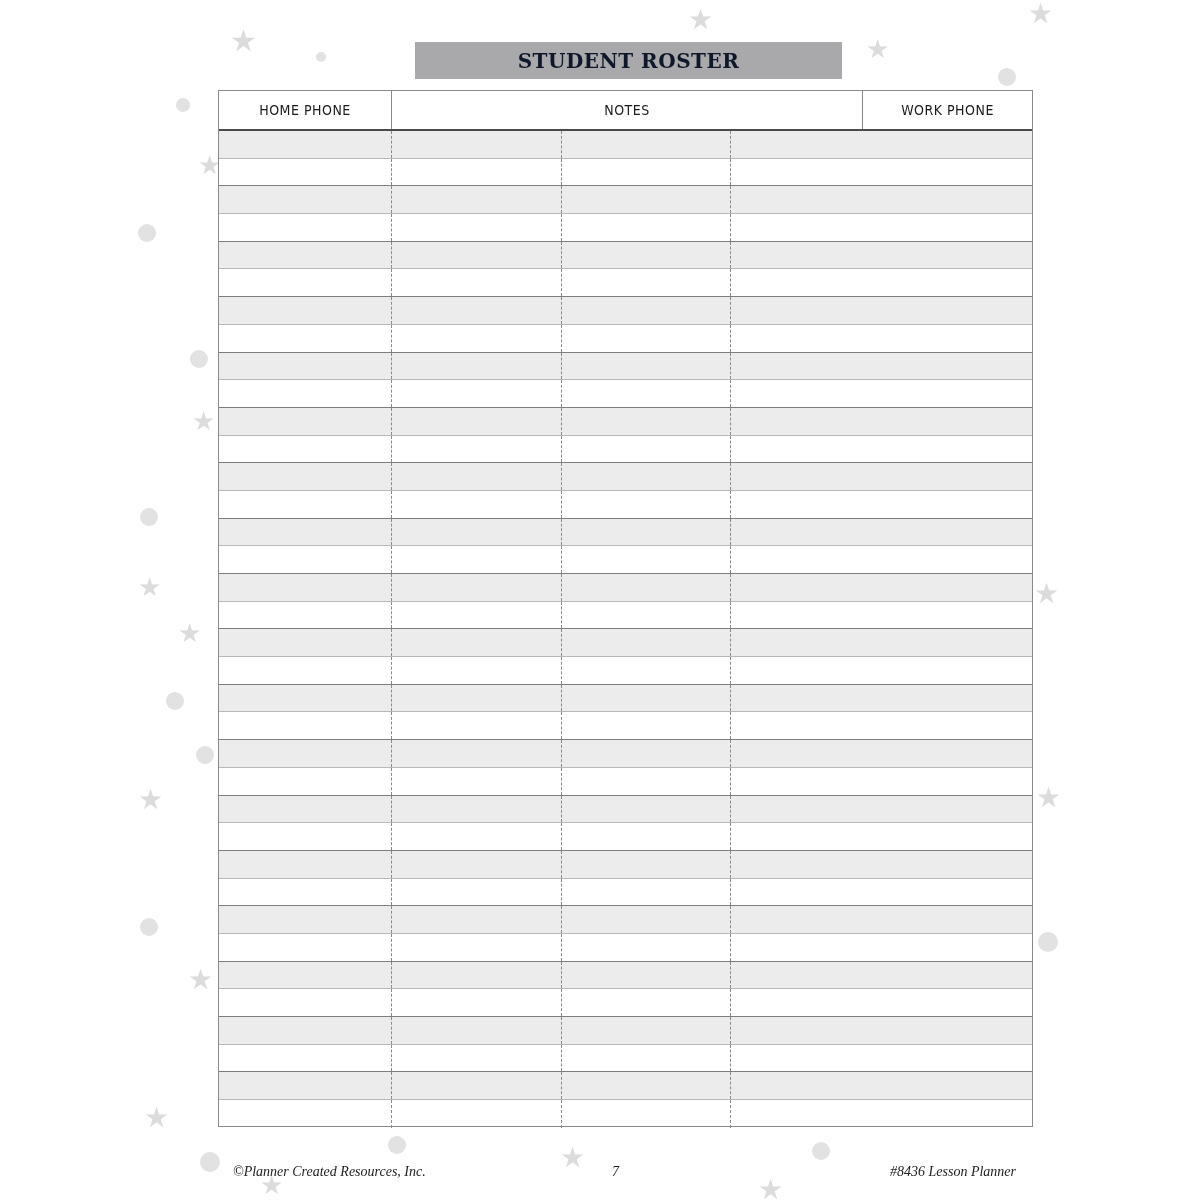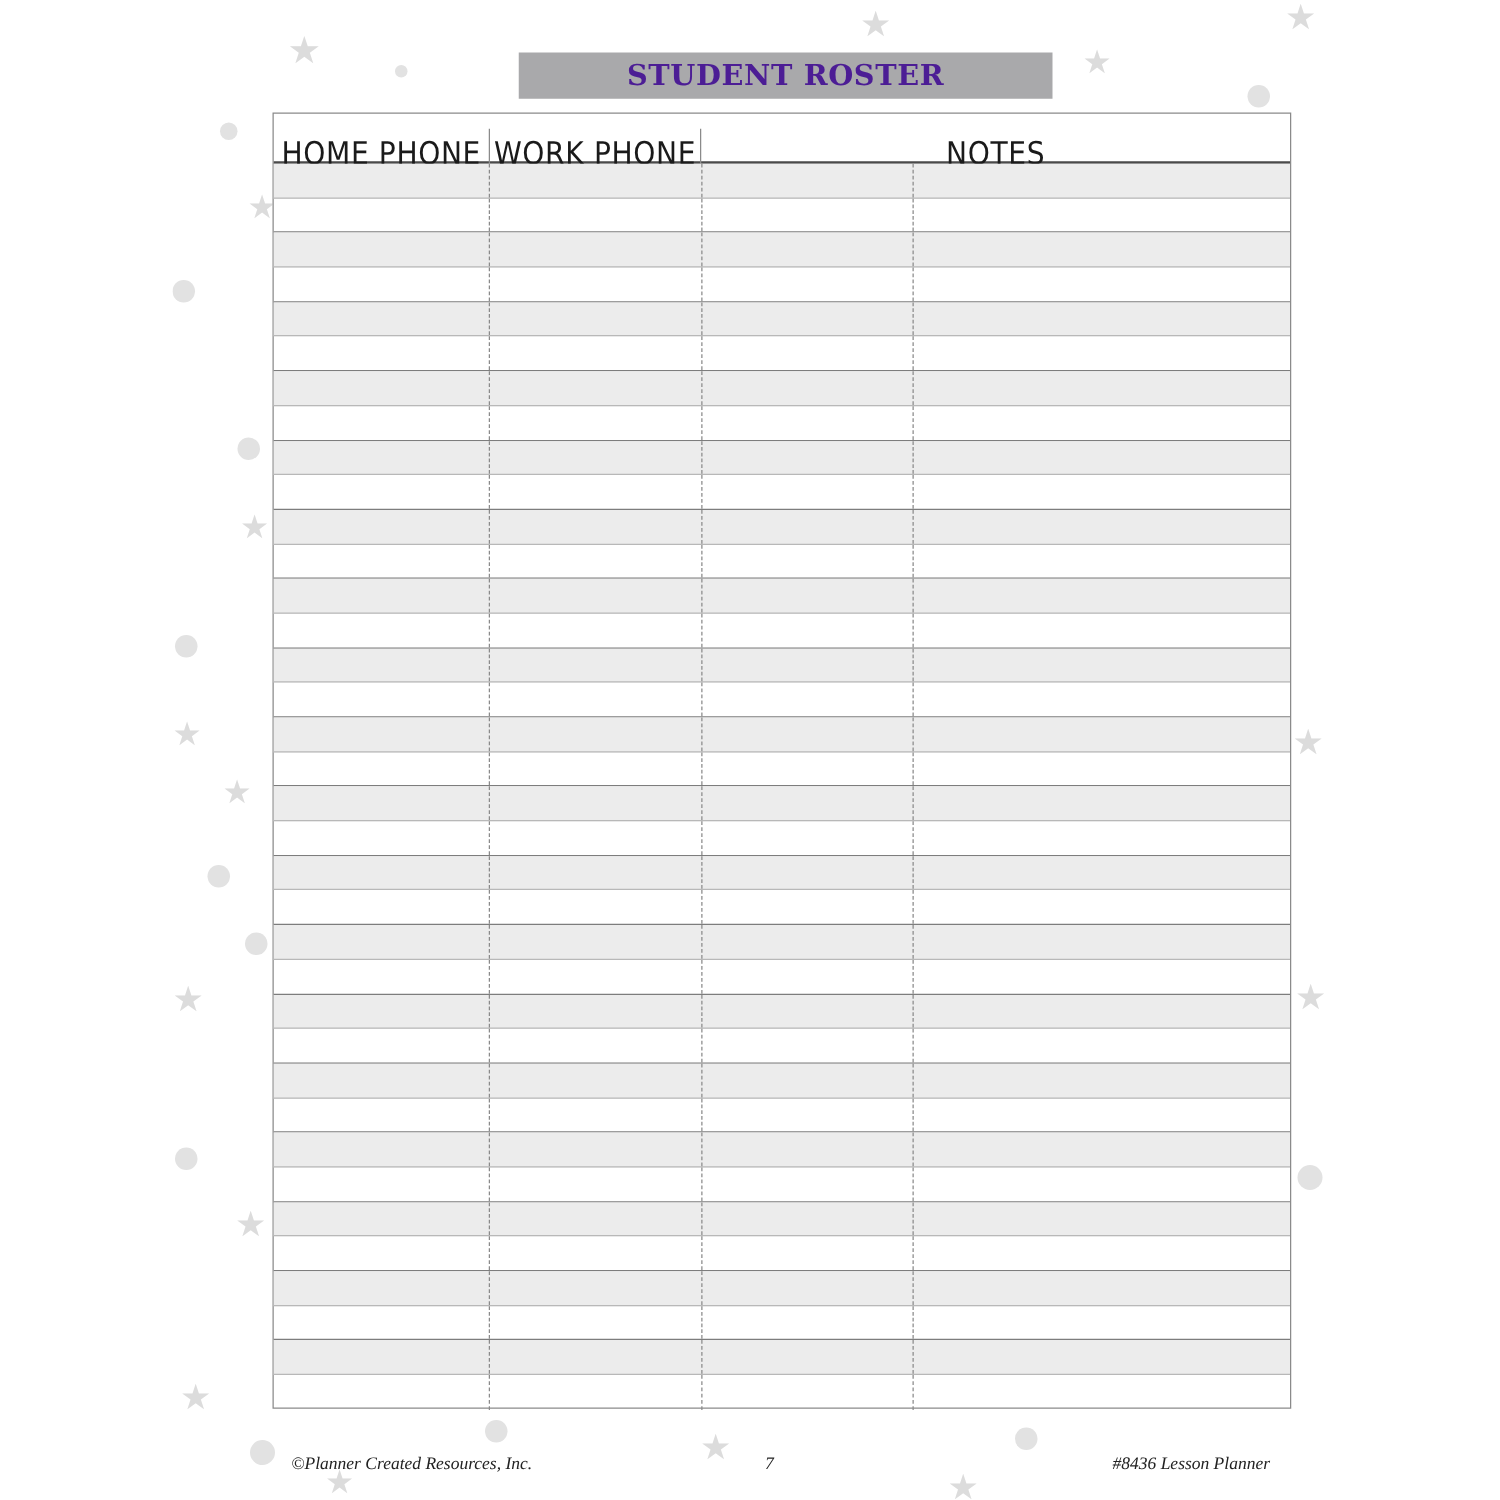--- a/index.html
+++ b/index.html
@@ -1,24 +1,24 @@
 <!DOCTYPE html>
 <html><head>
 <meta charset="utf-8">
 <style>
   html, body { margin:0; padding:0; }
   body { width:1200px; height:1200px; background:#ffffff; position:relative; overflow:hidden; font-family:"Liberation Sans", sans-serif; }
   .page { position:absolute; left:138px; top:0; width:926px; height:1200px; background:#ffffff; overflow:hidden; }
   .bg-deco { position:absolute; color:#dcdcdc; line-height:1; user-select:none; }
   .dot { position:absolute; border-radius:50%; background:#e2e2e2; }
   .title-bar { position:absolute; left:415px; top:42px; width:427px; height:37px; background:#a9a9ab; display:flex; align-items:center; justify-content:center; }
-  .title-bar span { color:#4c1d95; font-family:"DejaVu Serif", serif; font-weight:bold; font-size:23px; letter-spacing:0.5px; }
+  .title-bar span { color:#0f172a; font-family:"DejaVu Serif", serif; font-weight:bold; font-size:20px; letter-spacing:0.5px; }
   .table { position:absolute; left:218px; top:90px; width:815px; height:1037px; border:1.5px solid #8a8a8a; box-sizing:border-box; background:#fff; }
   .thead { position:absolute; left:0; top:0; right:0; height:38px; border-bottom:2px solid #4a4a4a; display:flex; }
-  .th { height:38px; display:flex; align-items:center; justify-content:center; font-family:"DejaVu Sans Condensed","DejaVu Sans", sans-serif; font-size:25px; color:#1a1a1a; box-sizing:border-box; border-right:1.5px solid #8a8a8a; letter-spacing:0.5px;margin-top:12px; }
+  .th { height:38px; display:flex; align-items:center; justify-content:center; font-family:"DejaVu Sans Condensed","DejaVu Sans", sans-serif; font-size:14px; color:#1a1a1a; box-sizing:border-box; border-right:1.5px solid #8a8a8a; letter-spacing:0.5px; }
   .th:last-child { border-right:none; }
   .rows { position:absolute; left:0; right:0; top:40px; bottom:0; }
   .row { display:flex; height:27.7px; box-sizing:border-box; border-bottom:1.5px solid #7d7d7d; }
   .row.gray { background:#ececec; border-bottom-color:#b8b8b8; }
   .row:last-child { border-bottom:none; }
   .cell { height:100%; box-sizing:border-box; border-right:1.5px dashed #8a8a8a; }
   .cell:last-child { border-right:none; }
   .c1 { width:173px; } .c2 { width:170px; } .c3 { width:169px; } .c4 { flex:1; }
   .footer { position:absolute; top:1164px; font-family:"Liberation Serif", serif; font-style:italic; font-size:14px; color:#222; }
 </style>
@@ -57,22 +57,22 @@
   <div class="dot" style="left:178px;top:52px;width:10px;height:10px;"></div>
 </div>
 
 <div class="title-bar">
   <span>STUDENT ROSTER</span>
 </div>
 
 <div class="table">
   <div class="thead">
     <div class="th c1">HOME PHONE</div>
+    <div class="th c4">NOTES</div>
     <div class="th c3">WORK PHONE</div>
-    <div class="th c4">NOTES</div>
   </div>
   <div class="rows" id="rows">
       <div class="row gray">
         <div class="cell c1"></div>
         <div class="cell c2"></div>
         <div class="cell c3"></div>
         <div class="cell c4"></div>
       </div>
       <div class="row">
         <div class="cell c1"></div>

